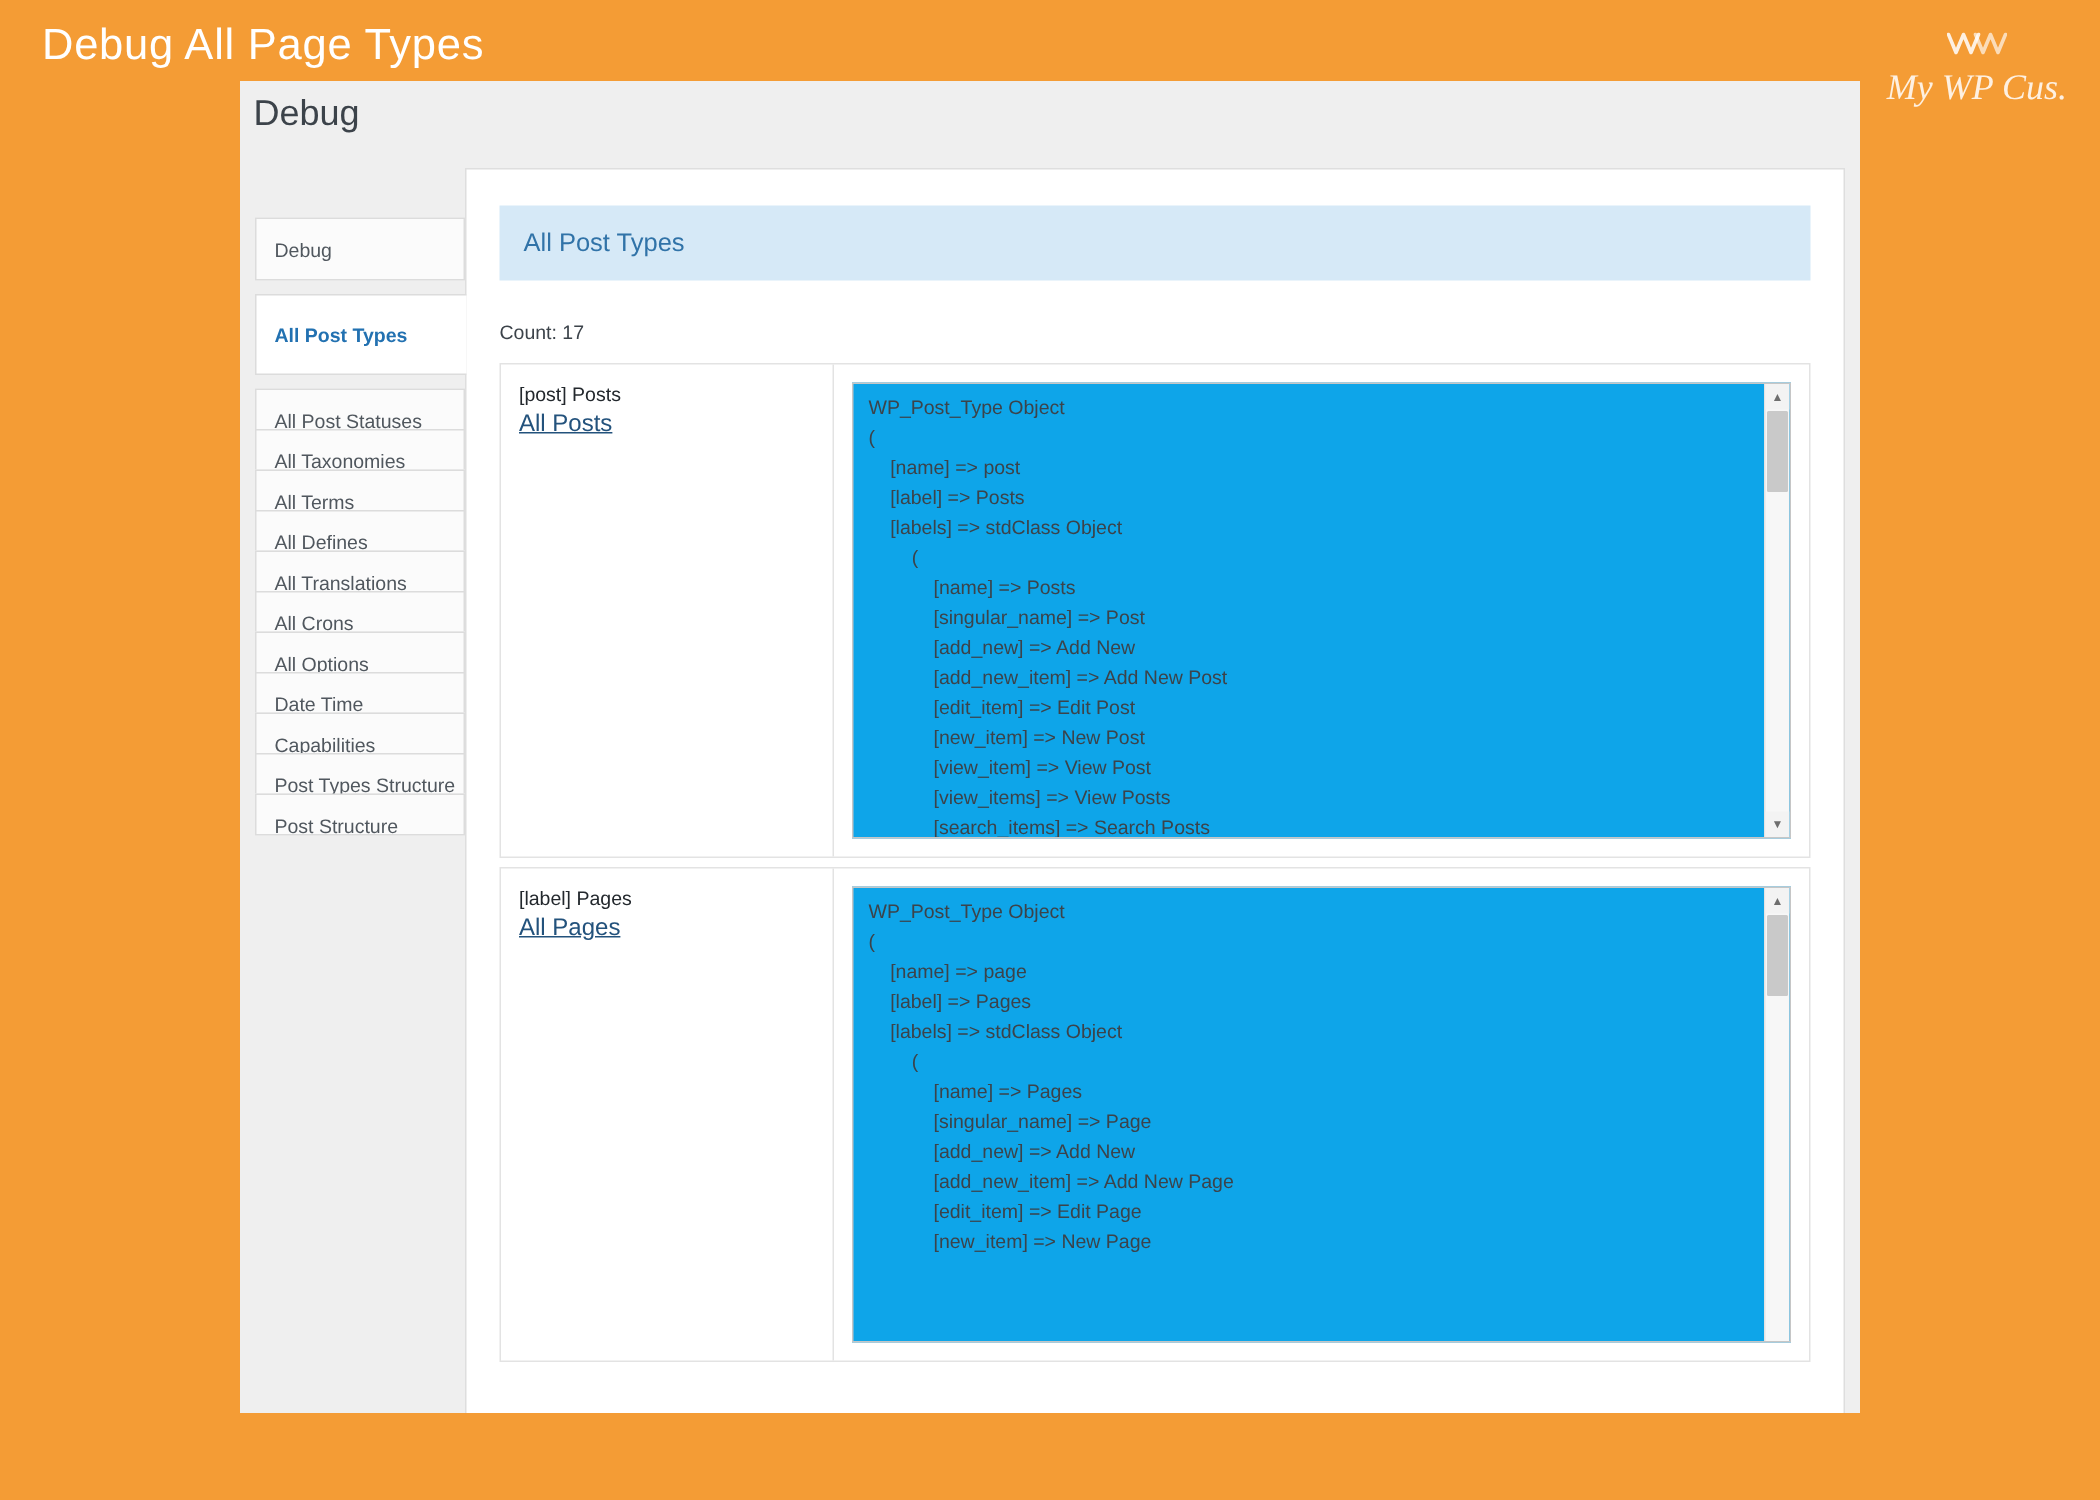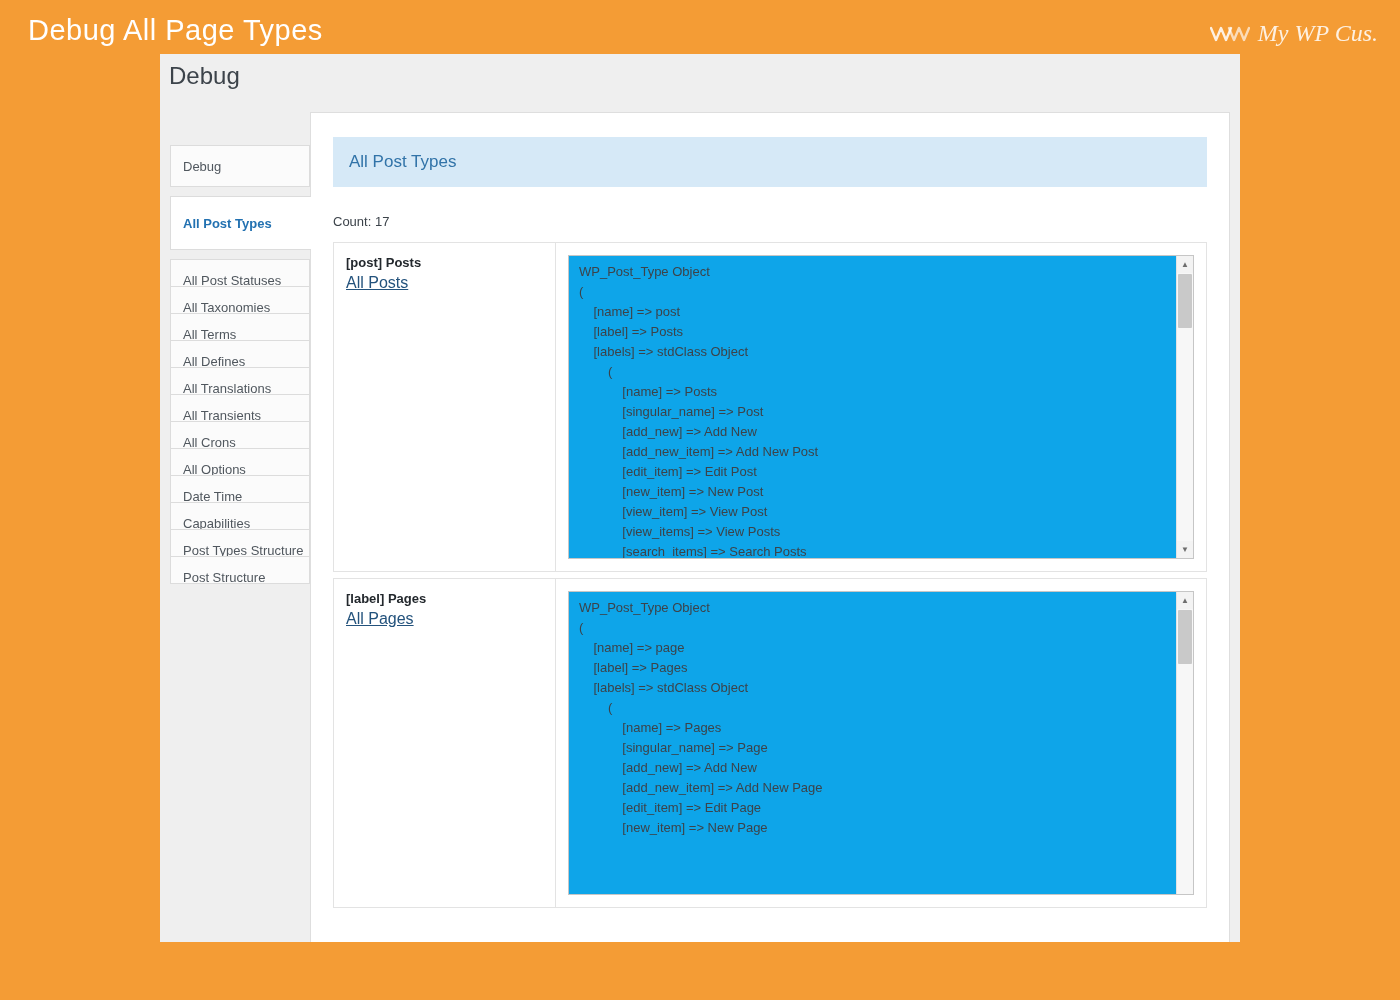--- a/index.html
+++ b/index.html
@@ -12,20 +12,21 @@
 
   
   .page-title {
     position:absolute; left:28px; top:14px;
     font-size:29px; font-weight:400; color:#ffffff; letter-spacing:0.5px;
   }
   .brand {
     position:absolute; right:22px; top:20px;
     display:flex; align-items:center; gap:8px;
     color:rgba(255,255,255,0.85);
+    flex-direction:column;
   }
   .brand-text {
     font-family:"Liberation Serif", serif;
     font-style:italic; font-size:24px;
   }
 
   
   .panel {
     position:absolute; left:160px; top:54px;
     width:1080px; height:888px;
@@ -70,21 +71,21 @@
   }
   .count { margin:27px 22px 13px 22px; font-size:13px; color:#3C434A; }
 
   .rows { margin:0 22px; }
   .row {
     display:flex; border:1px solid #E3E3E3;
     margin-bottom:6px; background:#fff;
   }
   .cell-left { width:222px; border-right:1px solid #E3E3E3; padding:12px; }
   .cell-right { flex:1; padding:12px; min-width:0; }
-  .key { font-size:13px; font-weight:700; color:#23282D; }
+  .key { font-size:13px; font-weight:400; color:#23282D; }
   .obj-link {
     font-size:16px; color:#23527C; text-decoration:underline;
     display:inline-block; margin-top:4px; cursor:pointer;
   }
 
   
   .dumpbox {
     position:relative; border:1px solid #C6C6C6;
     height:304px; overflow:hidden; background:#0ea5e9;
   }
@@ -129,21 +130,20 @@
 
   <div class="sidebar">
     <div class="tab tab-debug">Debug</div>
     <div class="tab tab-active">All Post Types</div>
     <div class="tab-group">
       <div class="tab">All Post Statuses</div>
       <div class="tab">All Taxonomies</div>
       <div class="tab">All Terms</div>
       <div class="tab">All Defines</div>
       <div class="tab">All Translations</div>
-      <div class="tab">All Transients</div>
       <div class="tab">All Crons</div>
       <div class="tab">All Options</div>
       <div class="tab">Date Time</div>
       <div class="tab">Capabilities</div>
       <div class="tab">Post Types Structure</div>
       <div class="tab">Post Structure</div>
     </div>
   </div>
 
   <div class="content">

